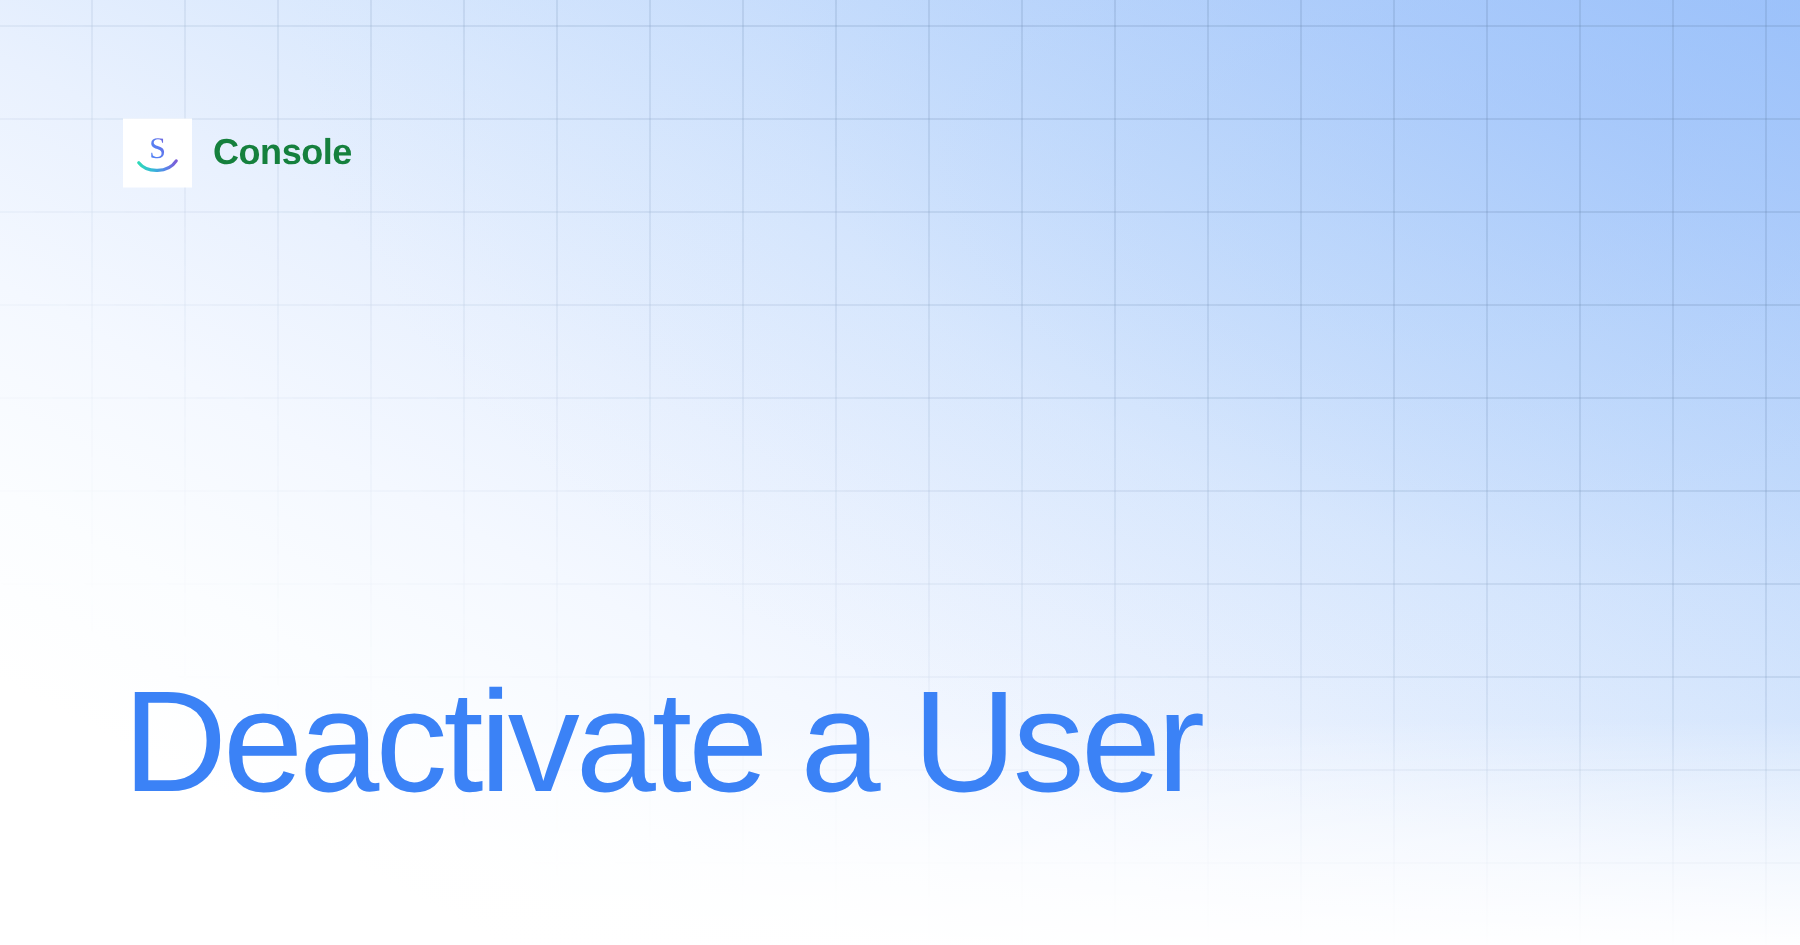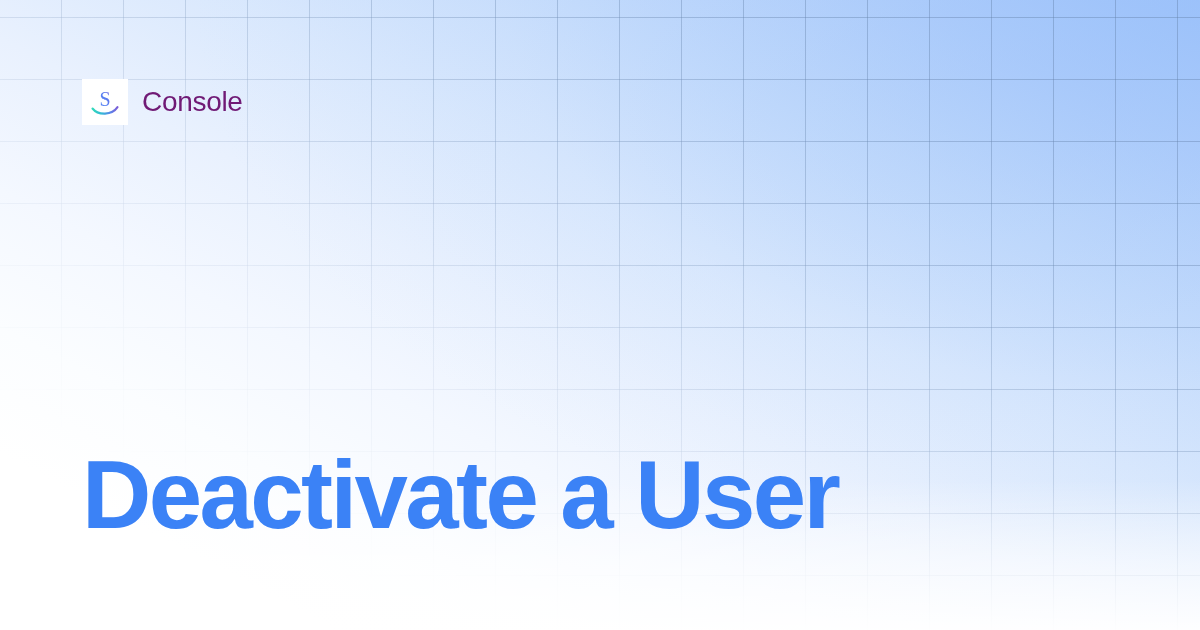--- a/index.html
+++ b/index.html
@@ -113,35 +113,35 @@
     background: #ffffff;
     display: flex;
     align-items: center;
     justify-content: center;
     flex: none;
   }
 
   .brand-logo svg { display: block; }
 
   .brand-name {
-    font-size: 28px;
-    font-weight: 400;
+    font-size: 24px;
+    font-weight: 700;
     letter-spacing: -0.3px;
-    color: #701a75;
+    color: #15803d;
     line-height: 1;
     white-space: nowrap;
   }
 
   
   .headline {
     position: absolute;
     left: 82px;
     top: 447px;
     font-size: 96px;
-    font-weight: 700;
+    font-weight: 400;
     letter-spacing: -2.6px;
     line-height: 1;
     color: #3b82f6;
     white-space: nowrap;
   }
 </style>
 </head>
 <body>
 
 <div class="banner">

